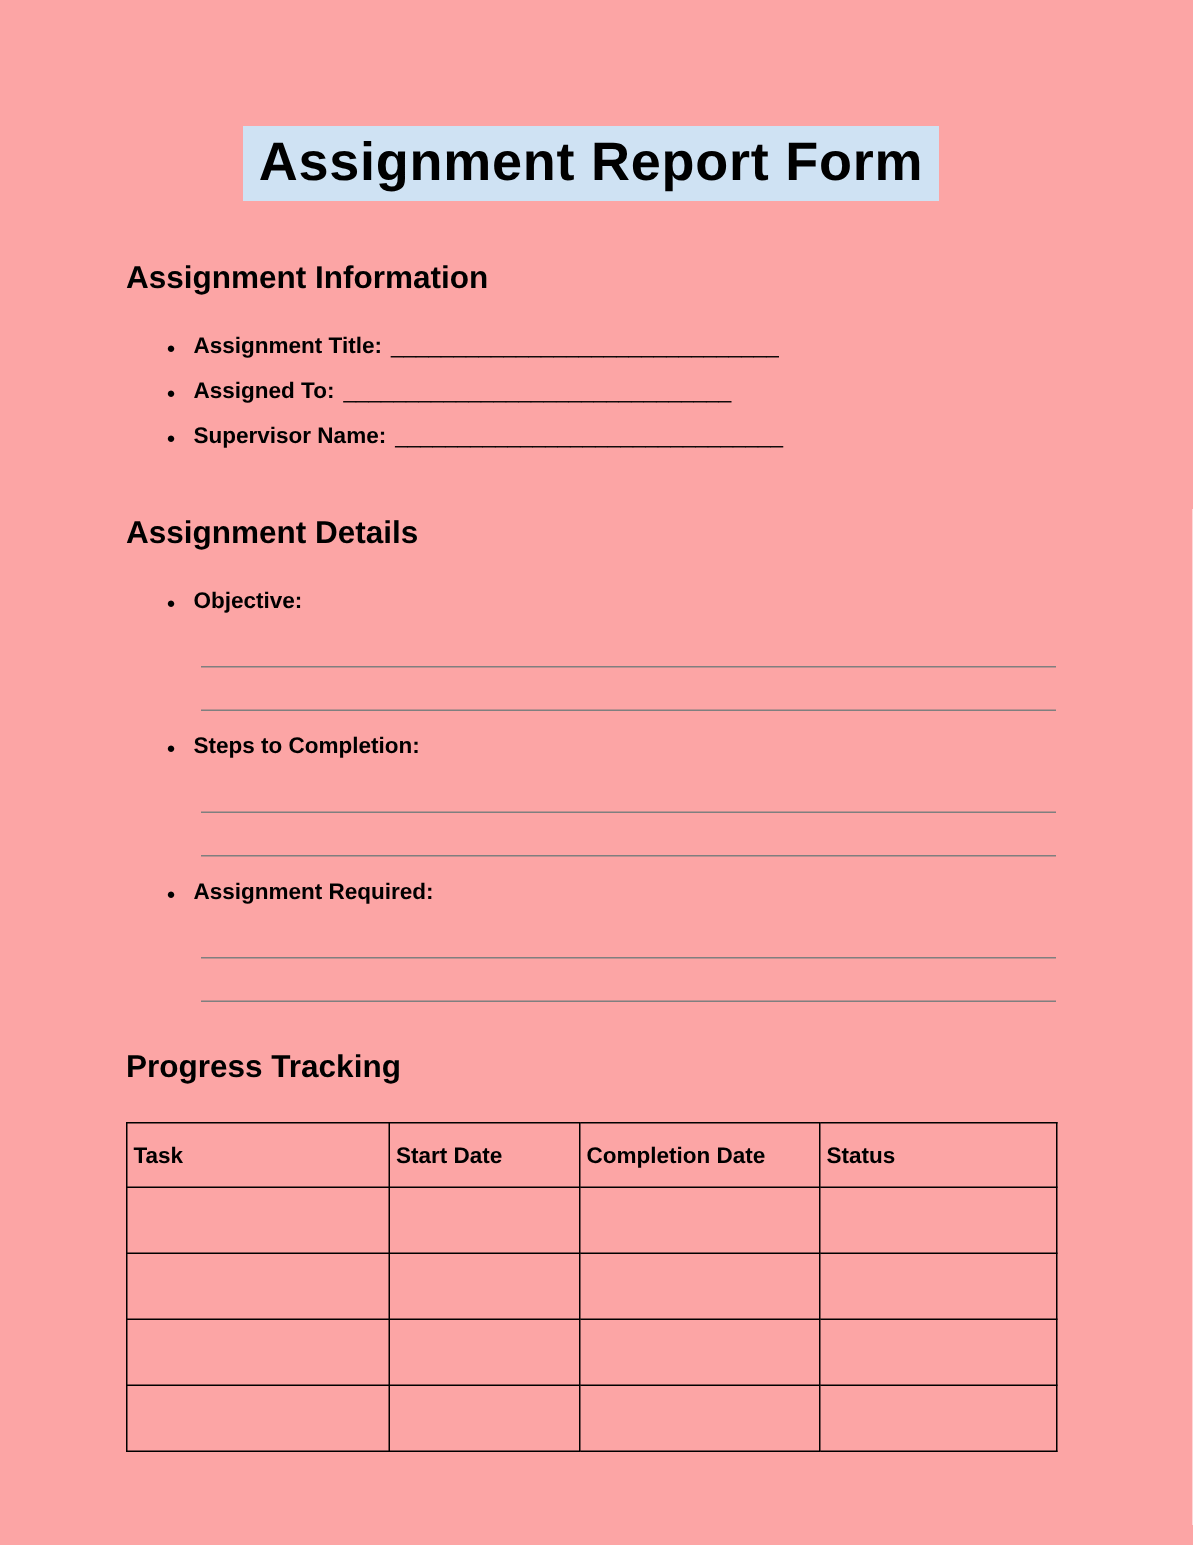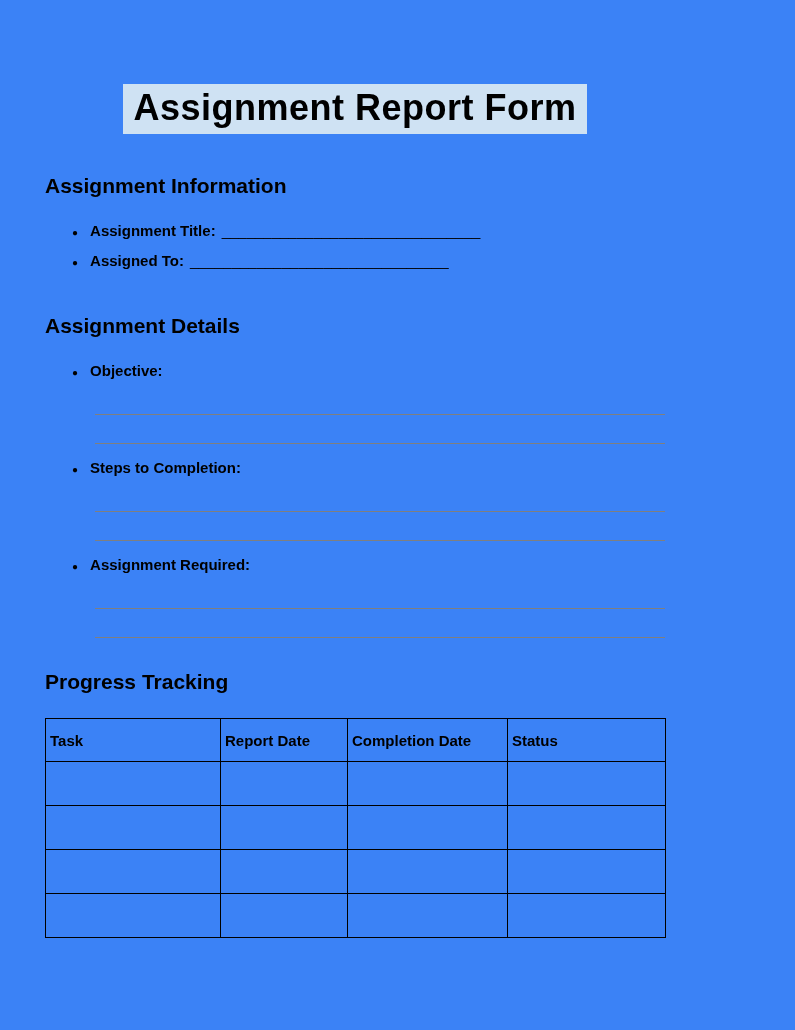--- a/index.html
+++ b/index.html
@@ -1,19 +1,19 @@
 <!DOCTYPE html>
 <html style="--title-highlight: #cfe2f3; --line: #7f7f7f; --footer-text: #595959; --footer-link: #3fa39a;"><head>
 <meta charset="utf-8">
 <style>
   html,body { margin:0; padding:0; background:#ffffff; }
   body { font-family:"Liberation Sans", sans-serif; color:#000; }
   .page {
     position:relative; width:795px; height:1030px; margin:0 auto;
-    box-sizing:border-box; padding:84px 92px 0 45px; background:#3b82f6; overflow:hidden;
+    box-sizing:border-box; padding:84px 92px 0 84px; background:#fca5a5; overflow:hidden;
   }
   .content { width:620px; }
 
   .title-wrap { text-align:center; margin:0 0 40px 0; }
   .doc-title {
     display:inline-block; background:var(--title-highlight,#cfe2f3);
     font-size:36px; font-weight:bold; padding:3px 10px 5px 10px; letter-spacing:.5px;
   }
 
   .section-heading { font-size:21px; font-weight:bold; margin:0 0 24px 0; }
@@ -55,20 +55,24 @@
 
     <div>
       <div class="bullet-item">
         <span class="bullet-icon"></span>
         <span><span class="bullet-label">Assignment Title:</span><span class="blank-run">_______________________________</span></span>
       </div>
       <div class="bullet-item">
         <span class="bullet-icon"></span>
         <span><span class="bullet-label">Assigned To:</span><span class="blank-run">_______________________________</span></span>
       </div>
+      <div class="bullet-item">
+        <span class="bullet-icon"></span>
+        <span><span class="bullet-label">Supervisor Name:</span><span class="blank-run">_______________________________</span></span>
+      </div>
     </div>
 
     <div class="section-heading gap-top">Assignment Details</div>
 
     <div class="write-block">
       <div class="bullet-item">
         <span class="bullet-icon"></span>
         <span class="bullet-label">Objective:</span>
       </div>
       <div class="write-line first"></div>
@@ -98,21 +102,21 @@
     <table class="progress-table">
       <colgroup>
         <col class="col-task">
           <col class="col-start">
           <col class="col-completion">
           <col class="col-status">
       </colgroup>
       <thead>
         <tr>
           <th>Task</th>
-          <th>Report Date</th>
+          <th>Start Date</th>
           <th>Completion Date</th>
           <th>Status</th>
         </tr>
       </thead>
       <tbody>
         <tr>
           <td></td>
           <td></td>
           <td></td>
           <td></td>

